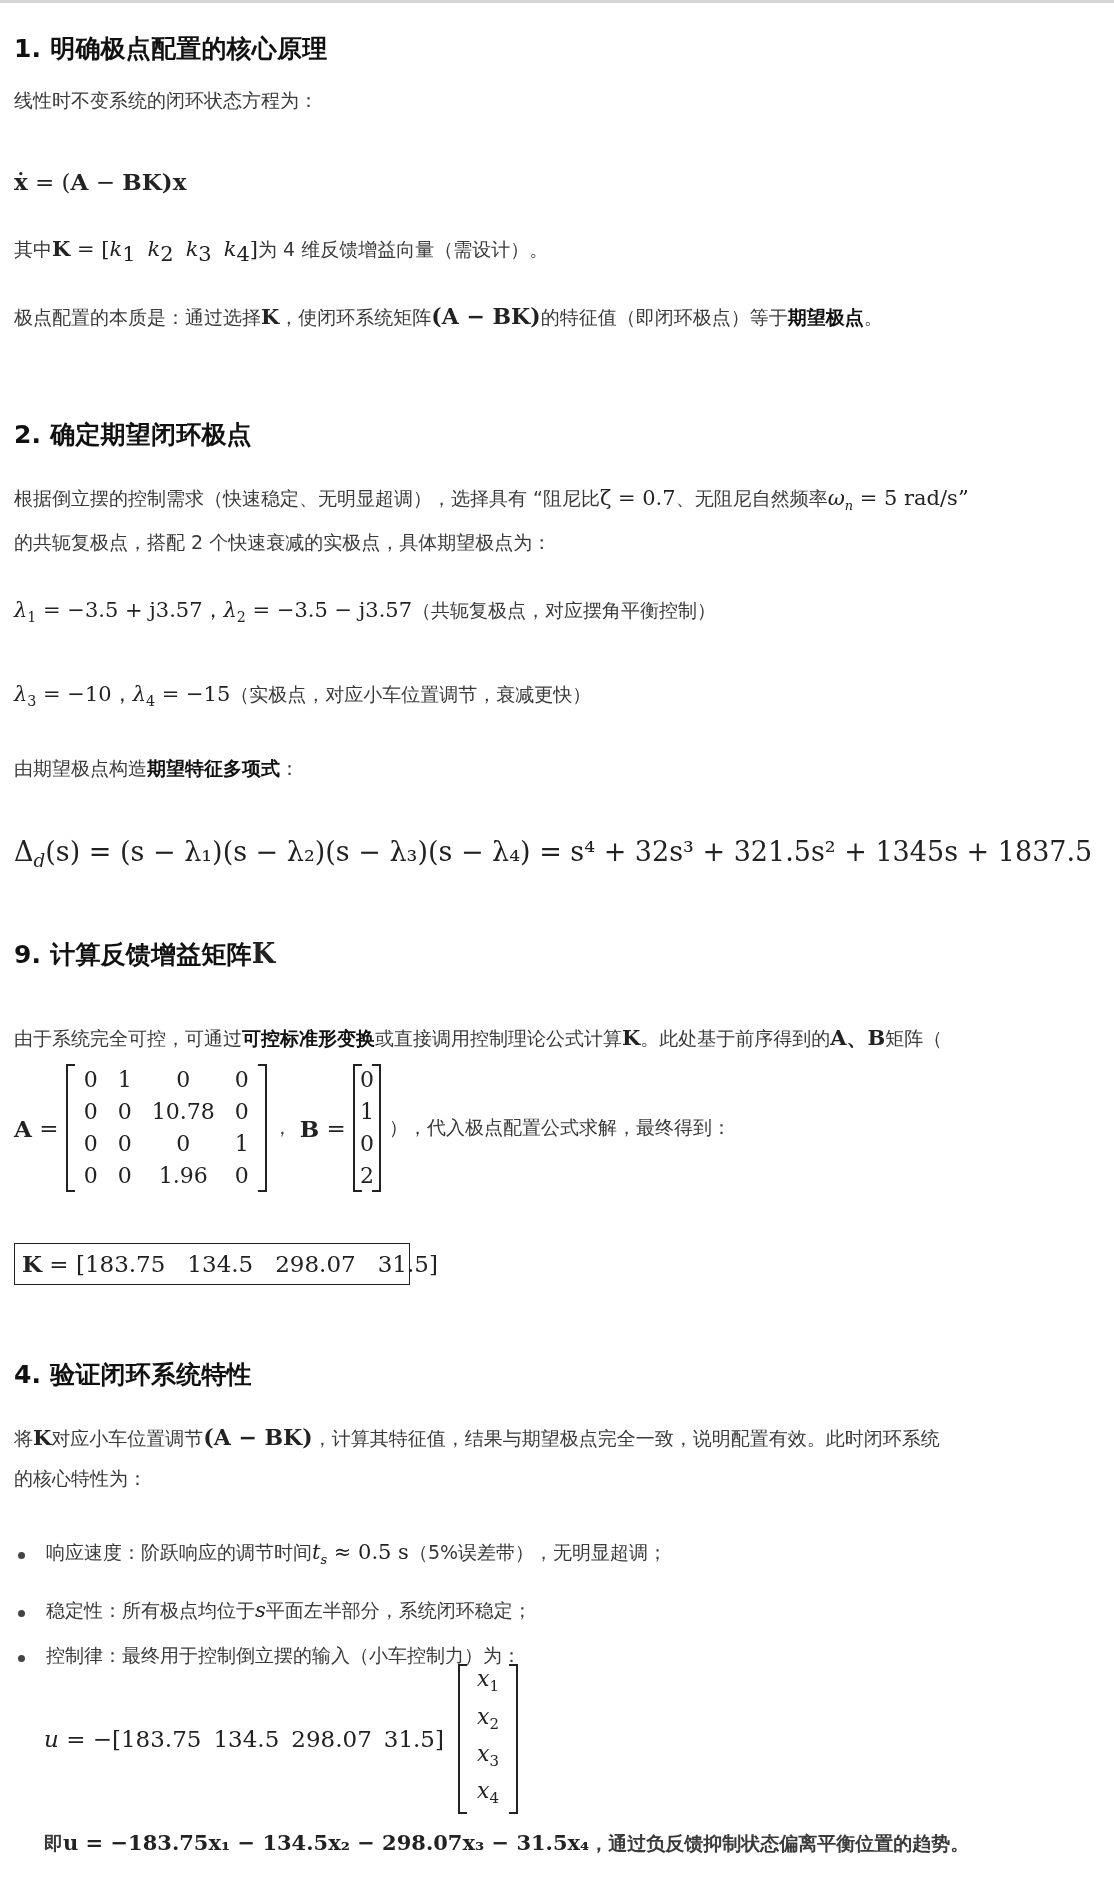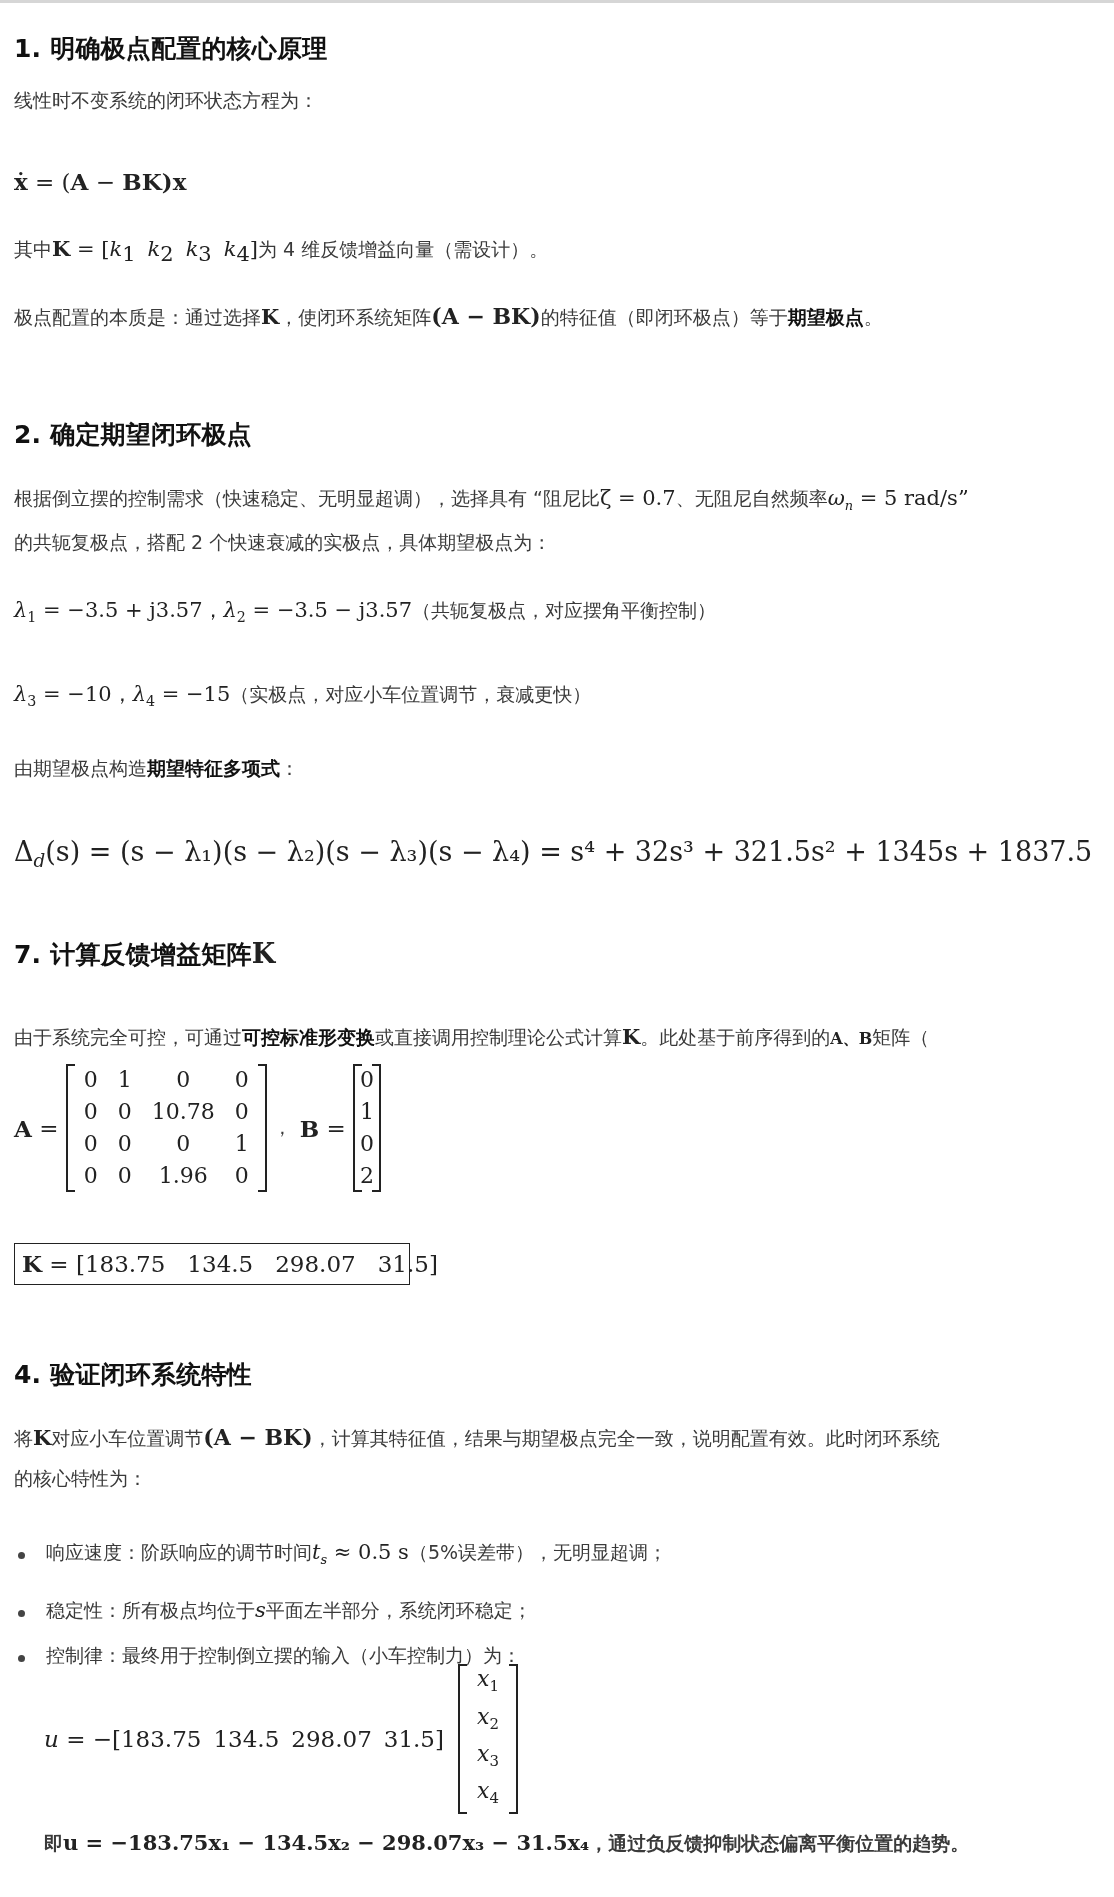--- a/index.html
+++ b/index.html
@@ -82,25 +82,25 @@
 
 <div class="abs p" style="left:14px;top:756px;">
   <span>由期望极点构造</span><span class="b">期望特征多项式</span><span>：</span>
 </div>
 
 <div class="abs m" style="left:14px;top:824px;font-size:27px;margin-top:12px;">
   <span>Δ</span><sub class="mi">d</sub><span>(s) = </span><span>(s − λ₁)(s − λ₂)(s − λ₃)(s − λ₄)</span><span> = s⁴ + 32s³ + 321.5s² + 1345s + 1837.5</span>
 </div>
 
 <h2 class="abs" style="left:14px;top:938px;">
-  <span>7. 计算反馈增益矩阵</span><span class="mb" style="font-size:27px">K</span>
+  <span>9. 计算反馈增益矩阵</span><span class="mb" style="font-size:27px">K</span>
 </h2>
 
 <div class="abs p" style="left:14px;top:1024px;">
-  <span>由于系统完全可控，可通过</span><span class="b">可控标准形变换</span><span>或直接调用控制理论公式计算</span><span class="mb" style="font-size:21px">K</span><span>。此处基于前序得到的</span><span class="mb" style="font-size:16px">A、B</span><span>矩阵（</span>
+  <span>由于系统完全可控，可通过</span><span class="b">可控标准形变换</span><span>或直接调用控制理论公式计算</span><span class="mb" style="font-size:21px">K</span><span>。此处基于前序得到的</span><span class="mb" style="font-size:21px">A、B</span><span>矩阵（</span>
 </div>
 
 <div class="abs" style="left:14px;top:1064px;display:flex;align-items:center;height:128px;">
   <span class="mb" style="font-size:23px">A</span>
   <span class="m" style="font-size:23px;white-space:pre"> = </span>
   <span class="matrix">
     <table>
       <tbody>
           <tr>
             <td>0</td>
@@ -143,20 +143,21 @@
           </tr>
       <tr>
             <td style="padding:1px 4px">0</td>
           </tr>
       <tr>
             <td style="padding:1px 4px">2</td>
           </tr>
     </tbody>
       </table>
   </span>
+  <span class="p" style="margin-left:8px">），代入极点配置公式求解，最终得到：</span>
 </div>
 
 <div class="boxed">
   <span class="mb">K</span><span style="white-space:pre"> = [</span><span>183.75</span><span class="gap"></span><span>134.5</span><span class="gap"></span><span>298.07</span><span class="gap"></span><span>31.5</span><span>]</span>
 </div>
 
 <h2 class="abs" style="left:14px;top:1358px;">4. 验证闭环系统特性</h2>
 
 <div class="abs p" style="left:14px;top:1424px;">
   <span>将</span><span class="mb" style="font-size:21px">K</span><span>对应小车位置调节</span><span class="mb" style="font-size:22px">(A − BK)</span><span>，计算其特征值，结果与期望极点完全一致，说明配置有效。此时闭环系统</span>

